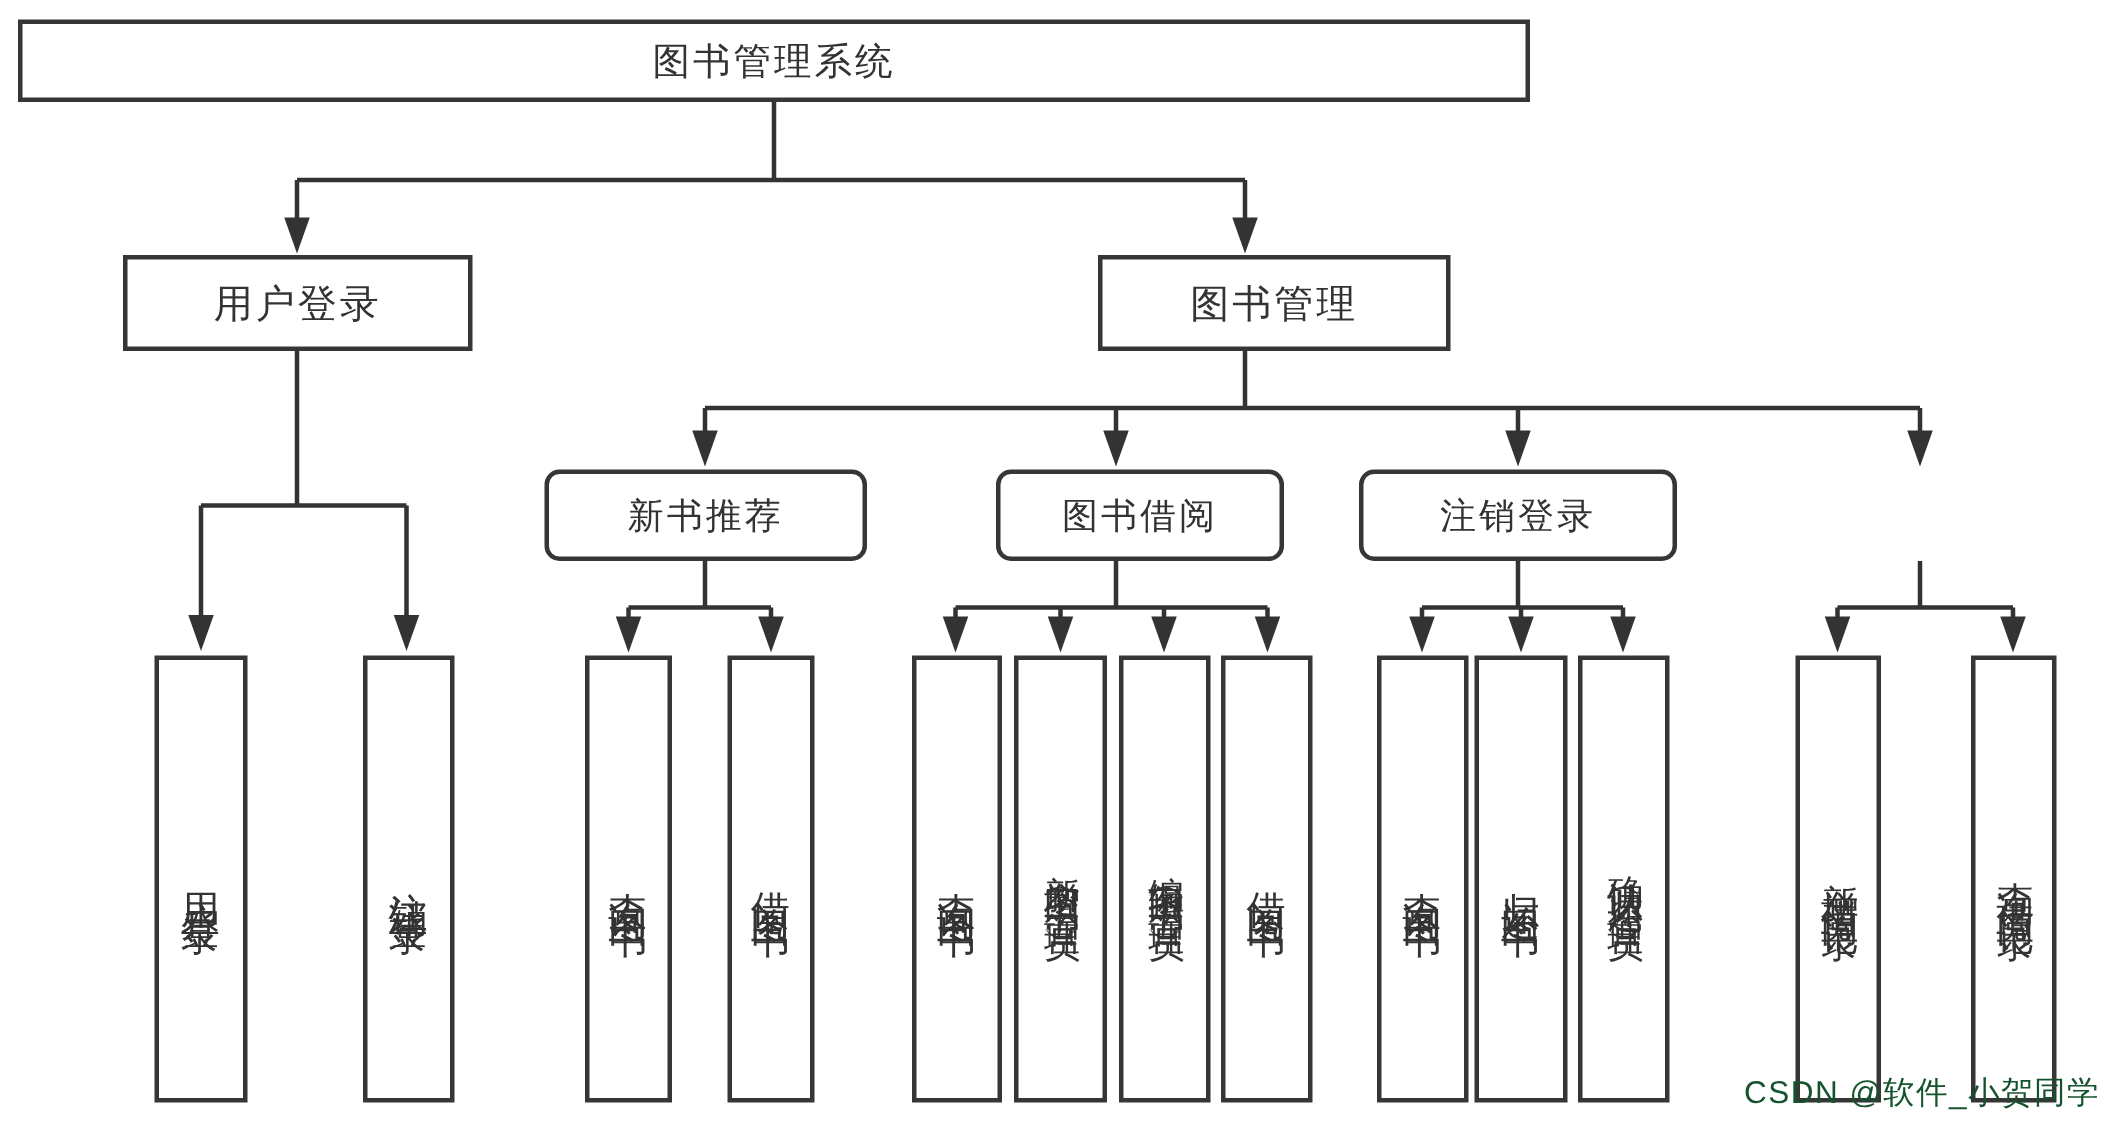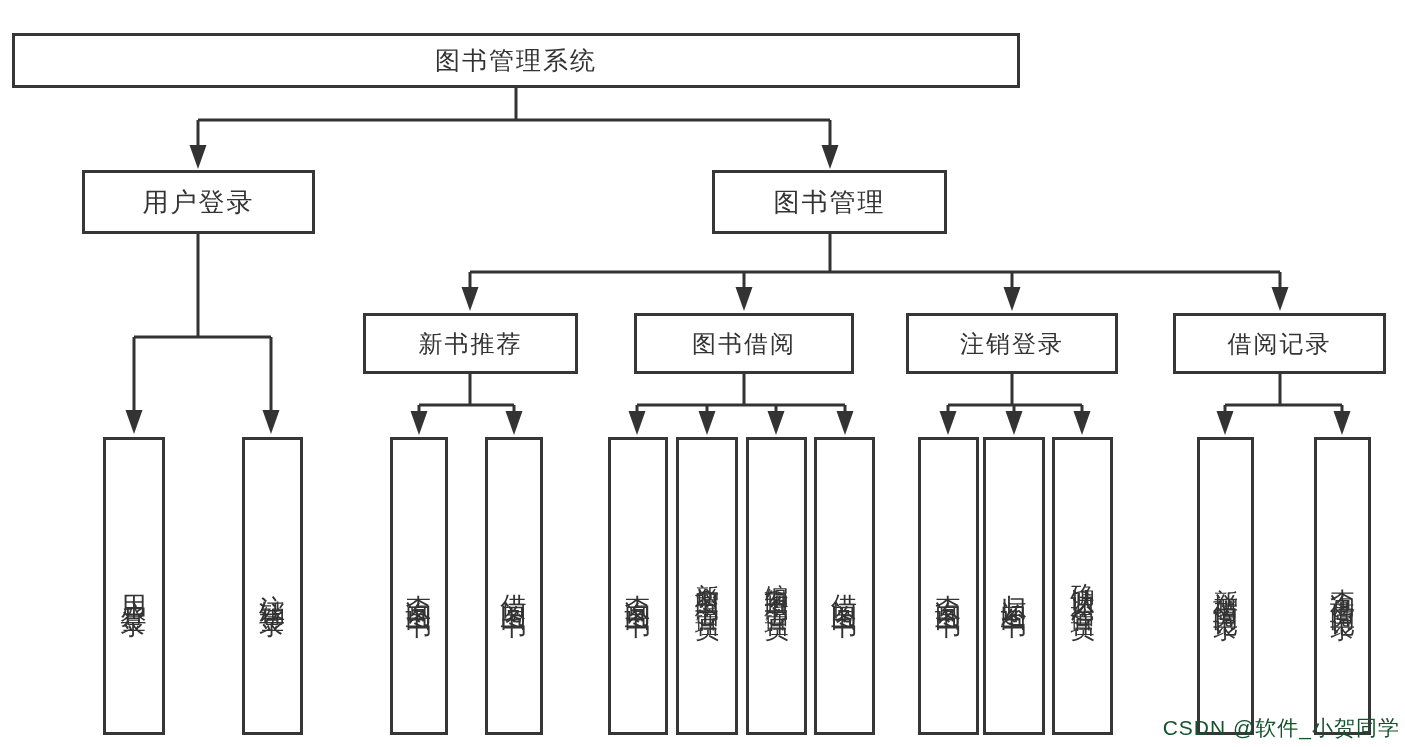--- a/index.html
+++ b/index.html
@@ -25,23 +25,23 @@
     box-sizing: border-box;
     background: #ffffff;
     border: 3px solid #363636;
     color: #333333;
     display: flex;
     align-items: center;
     justify-content: center;
     text-align: center;
   }
   .hbox { letter-spacing: 2px; }
-  .hbox.root  { font-size: 25px; margin-top: 20px; }
+  .hbox.root  { font-size: 25px; }
   .hbox.lv2   { font-size: 26px; }
-  .hbox.lv3   { font-size: 24px; }
+  .hbox.lv3   { font-size: 24px; border-radius: 10px; }
   .vbox {
     writing-mode: vertical-rl;
     text-orientation: mixed;
     font-size: 26px;
     letter-spacing: 6px;
     line-height: 1;
   }
   .vbox .lbl { display: inline-block; }
   #watermark {
     position: absolute;
@@ -102,35 +102,32 @@
     </g>
   </svg>
 
   <div class="node hbox root" style="left:12px;top:13px;width:1008px;height:55px">
     <span class="lbl">图书管理系统</span>
   </div>
 
   <div class="node hbox lv2" style="left:82px;top:170px;width:233px;height:64px">
     <span class="lbl">用户登录</span>
   </div>
-  <div class="node hbox lv2" style="left:712px;top:170px;width:235px;height:64px">
+  <div class="node hbox lv2" style="left:732px;top:170px;width:235px;height:64px">
     <span class="lbl">图书管理</span>
   </div>
 
   <div class="node hbox lv3" style="left:363px;top:313px;width:215px;height:61px">
     <span class="lbl">新书推荐</span>
   </div>
-  <div class="node hbox lv3" style="left:634px;top:313px;width:220px;height:61px">
+  <div class="node hbox lv3" style="left:664px;top:313px;width:192px;height:61px">
     <span class="lbl">图书借阅</span>
   </div>
   <div class="node hbox lv3" style="left:906px;top:313px;width:212px;height:61px">
     <span class="lbl">注销登录</span>
-  </div>
-  <div class="node hbox lv3" style="left:1173px;top:313px;width:213px;height:61px">
-    <span class="lbl">借阅记录</span>
   </div>
 
   <div class="node vbox" style="left:103px;top:437px;width:62px;height:298px">
     <span class="lbl">用户登录</span>
   </div>
   <div class="node vbox" style="left:242px;top:437px;width:61px;height:298px">
     <span class="lbl">注销登录</span>
   </div>
 
   <div class="node vbox" style="left:390px;top:437px;width:58px;height:298px">

